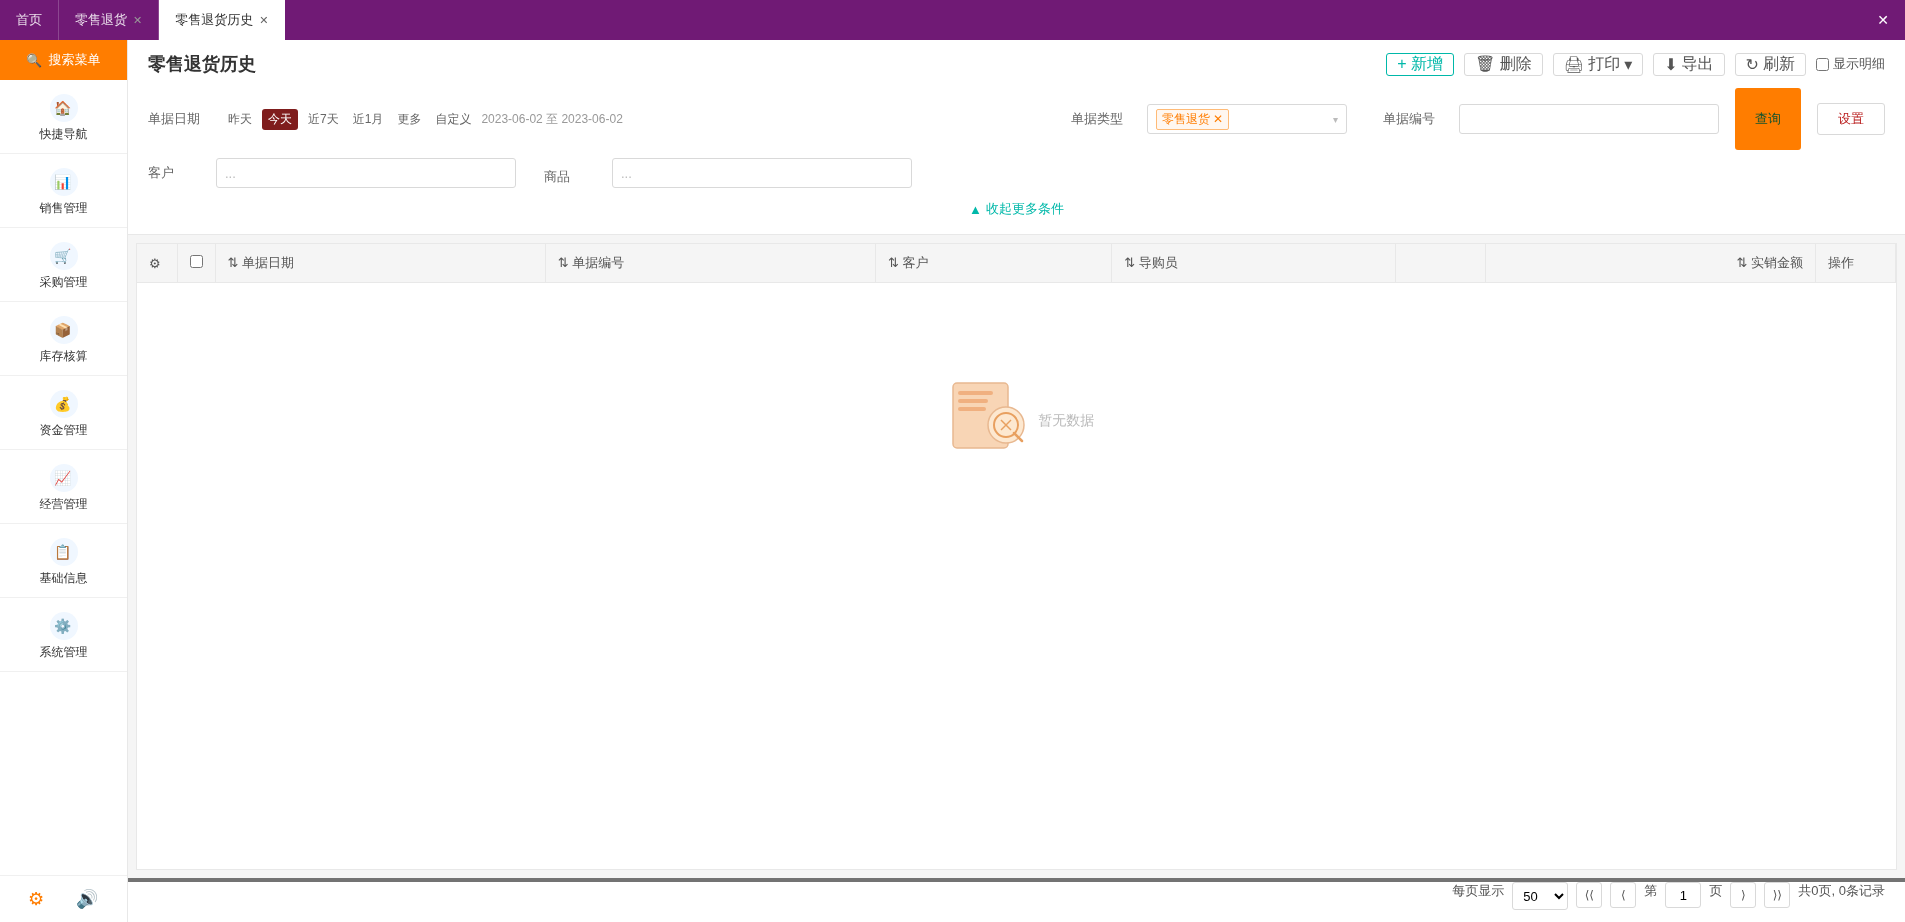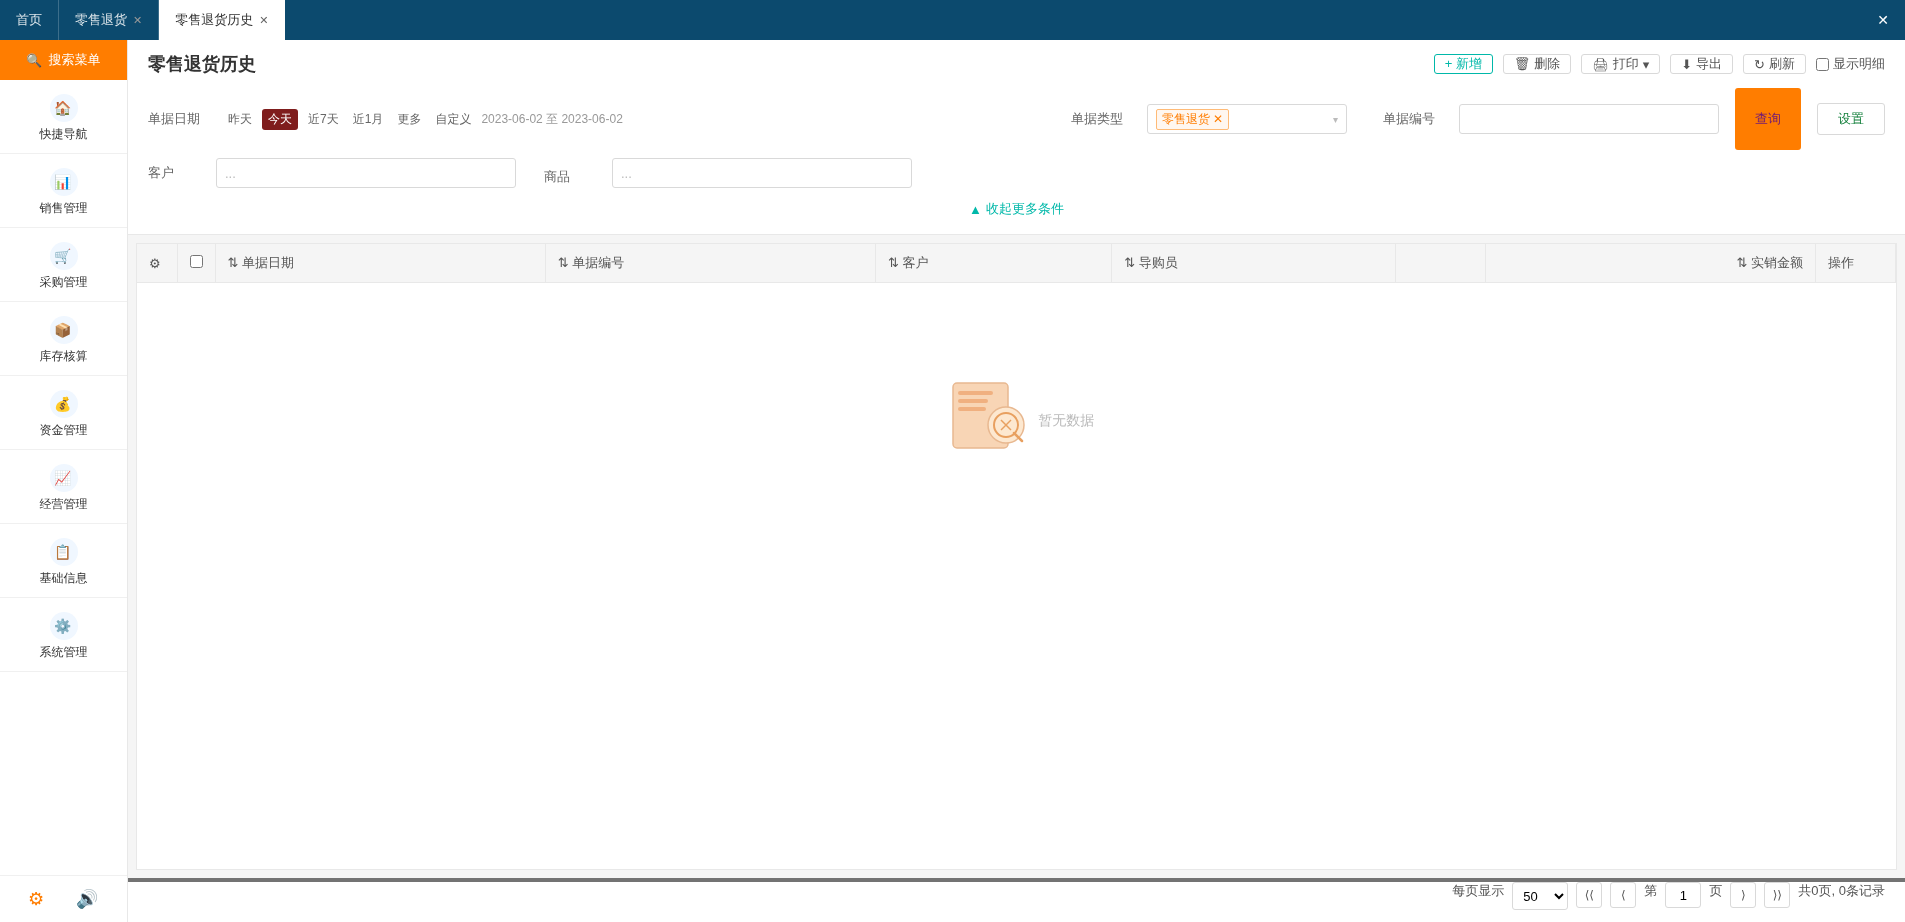--- a/index.html
+++ b/index.html
@@ -1,21 +1,21 @@
 <!DOCTYPE html>
 <html><head>
   <meta charset="utf-8">
   <style>
     * { box-sizing: border-box; margin: 0; padding: 0; font-family: 'Microsoft YaHei', Arial, sans-serif; }
     body { width: 1905px; height: 922px; overflow: hidden; display: flex; flex-direction: column; background: #f5f5f5; }
 
     
     .top-bar {
       height: 40px;
-      background: #0c4a6e;
+      background: #701a75;
       display: flex;
       align-items: stretch;
       flex-shrink: 0;
     }
     .top-tab {
       display: flex;
       align-items: center;
       padding: 0 16px;
       font-size: 13px;
       color: rgba(255,255,255,0.85);
@@ -129,41 +129,41 @@
     .toolbar {
       display: flex;
       align-items: center;
       gap: 10px;
     }
     .toolbar-btn {
       display: flex;
       align-items: center;
       gap: 4px;
       padding: 0 10px;
-      font-size: 13px;
+      font-size: 16px;
       color: #555;
       background: #fff;
       border: 1px solid #d9d9d9;
       border-radius: 3px;
       cursor: pointer;
     }
     .toolbar-btn.new-btn { color: #00b8a9; border-color: #00b8a9; }
     .btn-query {
       padding: 22px 20px;
       background: #ff7d00;
-      color: #701a75;
+      color: #14532d;
       border: none;
       border-radius: 3px;
       font-size: 13px;
       cursor: pointer;
     }
     .btn-settings {
       padding: 6px 20px;
       background: #fff;
-      color: #15803d;
+      color: #b91c1c;
       border: 1px solid #d9d9d9;
       border-radius: 3px;
       font-size: 13px;
       cursor: pointer;
     }
     .checkbox-label {
       display: flex;
       align-items: center;
       gap: 4px;
       font-size: 13px;

